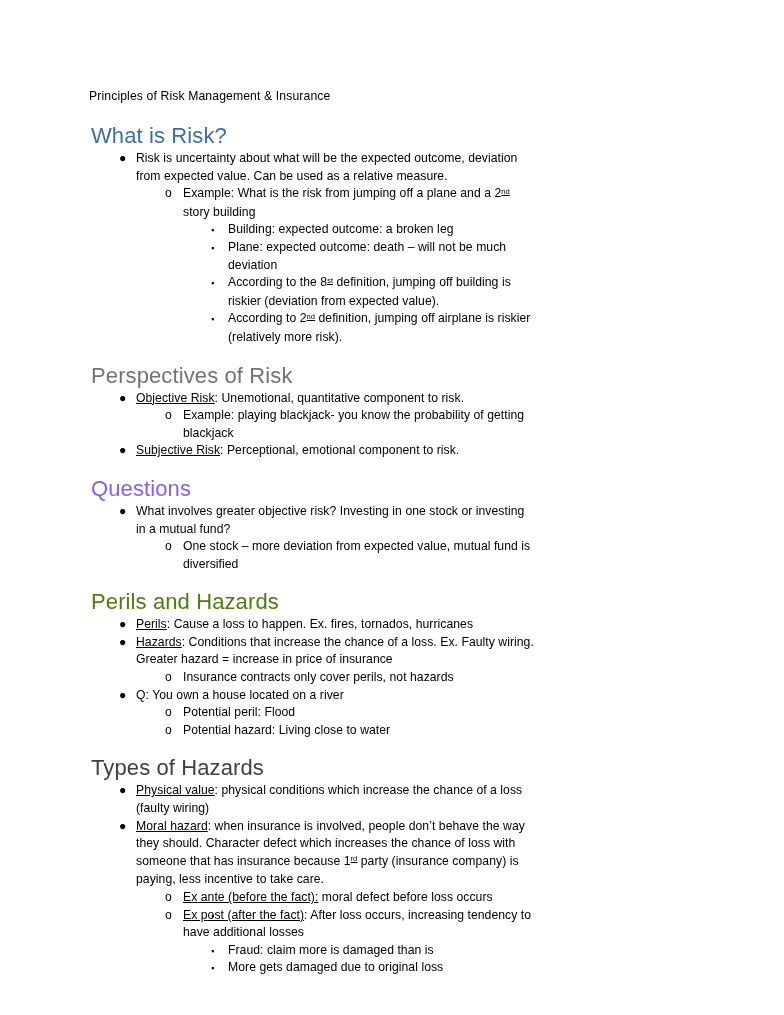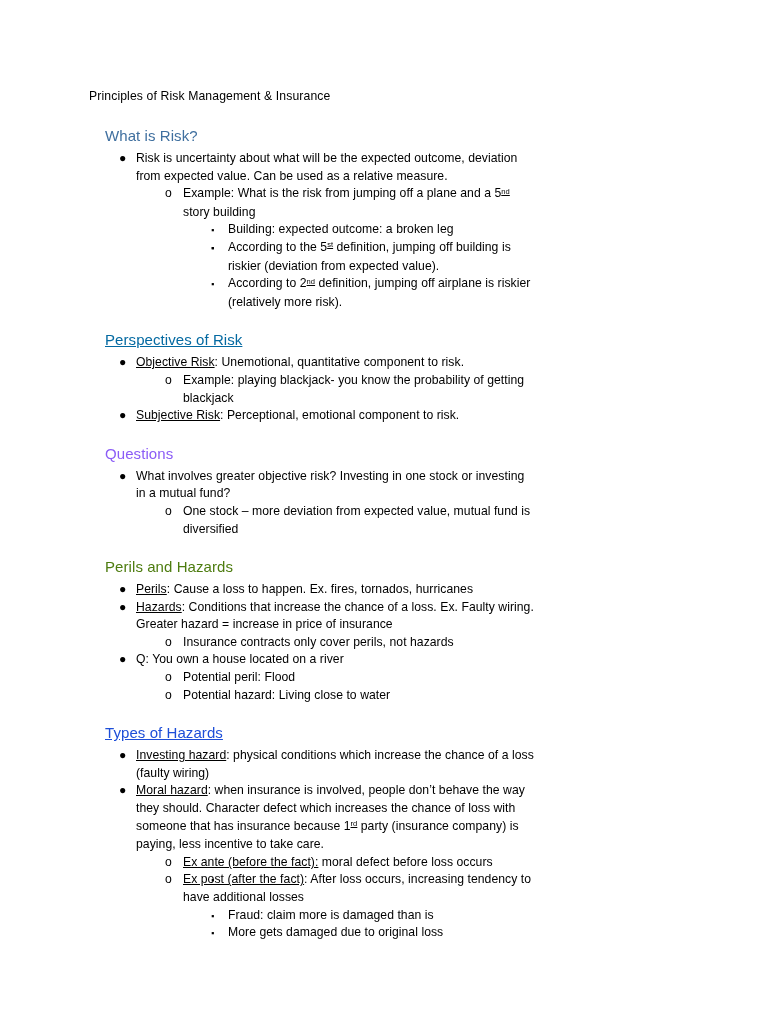--- a/index.html
+++ b/index.html
@@ -23,25 +23,25 @@
     padding: 88px 92px 0 89px;
   }
   .doc-header {
     font-size: 12.2px;
     line-height: 17px;
     color: #000;
     margin: 0 0 19px 0;
     letter-spacing: 0.01em;
   }
   h2.section-title {
-    font-size: 15px;
+    font-size: 22px;
     line-height: 24px;
     font-weight: 400;
     color: #3f6f9f;
-    margin: 0 0 2px 16px;
+    margin: 0 0 2px 2px;
     letter-spacing: 0.005em;
   }
   .section {
     margin: 0 0 17px 0;
   }
   .section:last-child {
     margin-bottom: 0;
   }
   ul.lvl {
     list-style: none;
@@ -110,41 +110,42 @@
   <div id="sections-root">
       <div class="section">
         <h2 class="section-title" style="color: rgb(63, 111, 159);">What is Risk?</h2>
         <ul class="lvl">
           <li class="item l1">
             <span class="marker">●</span>
             <span class="txt"><span>Risk is uncertainty about what will be the expected outcome, deviation from expected value. Can be used as a relative measure.</span></span>
           </li>
           <li class="item l2">
             <span class="marker">o</span>
-            <span class="txt"><span>Example: What is the risk from jumping off a plane and a 5</span><sup>nd</sup><span> story building</span></span>
+            <span class="txt"><span>Example: What is the risk from jumping off a plane and a 2</span><sup>nd</sup><span> story building</span></span>
           </li>
           <li class="item l3">
             <span class="marker">▪</span>
             <span class="txt"><span>Building: expected outcome: a broken leg</span></span>
           </li>
           <li class="item l3">
             <span class="marker">▪</span>
-          </li>
-          <li class="item l3">
-            <span class="marker">▪</span>
-            <span class="txt"><span>According to the 5</span><sup>st</sup><span> definition, jumping off building is riskier (deviation from expected value).</span></span>
+            <span class="txt"><span>Plane: expected outcome: death – will not be much deviation</span></span>
+          </li>
+          <li class="item l3">
+            <span class="marker">▪</span>
+            <span class="txt"><span>According to the 8</span><sup>st</sup><span> definition, jumping off building is riskier (deviation from expected value).</span></span>
           </li>
           <li class="item l3">
             <span class="marker">▪</span>
             <span class="txt"><span>According to 2</span><sup>nd</sup><span> definition, jumping off airplane is riskier (relatively more risk).</span></span>
           </li>
         </ul>
       </div>
       <div class="section">
-        <h2 class="section-title" style="color: #0369a1; text-decoration: underline;">Perspectives of Risk</h2>
+        <h2 class="section-title" style="color: #737373;">Perspectives of Risk</h2>
         <ul class="lvl">
           <li class="item l1">
             <span class="marker">●</span>
             <span class="txt"><span class="u">Objective Risk</span><span>: Unemotional, quantitative component to risk.</span></span>
           </li>
           <li class="item l2">
             <span class="marker">o</span>
             <span class="txt"><span>Example: playing blackjack- you know the probability of getting blackjack</span></span>
           </li>
           <li class="item l1">
@@ -189,25 +190,25 @@
             <span class="marker">o</span>
             <span class="txt"><span>Potential peril: Flood</span></span>
           </li>
           <li class="item l2">
             <span class="marker">o</span>
             <span class="txt"><span>Potential hazard: Living close to water</span></span>
           </li>
         </ul>
       </div>
       <div class="section">
-        <h2 class="section-title" style="color: #1d4ed8; text-decoration: underline;">Types of Hazards</h2>
-        <ul class="lvl">
-          <li class="item l1">
-            <span class="marker">●</span>
-            <span class="txt"><span class="u">Investing hazard</span><span>: physical conditions which increase the chance of a loss (faulty wiring)</span></span>
+        <h2 class="section-title" style="color: #404040;">Types of Hazards</h2>
+        <ul class="lvl">
+          <li class="item l1">
+            <span class="marker">●</span>
+            <span class="txt"><span class="u">Physical value</span><span>: physical conditions which increase the chance of a loss (faulty wiring)</span></span>
           </li>
           <li class="item l1">
             <span class="marker">●</span>
             <span class="txt"><span class="u">Moral hazard</span><span>: when insurance is involved, people don’t behave the way they should. Character defect which increases the chance of loss with someone that has insurance because 1</span><sup>rd</sup><span> party (insurance company) is paying, less incentive to take care.</span></span>
           </li>
           <li class="item l2">
             <span class="marker">o</span>
             <span class="txt"><span class="u">Ex ante (before the fact):</span><span> moral defect before loss occurs</span></span>
           </li>
           <li class="item l3">

